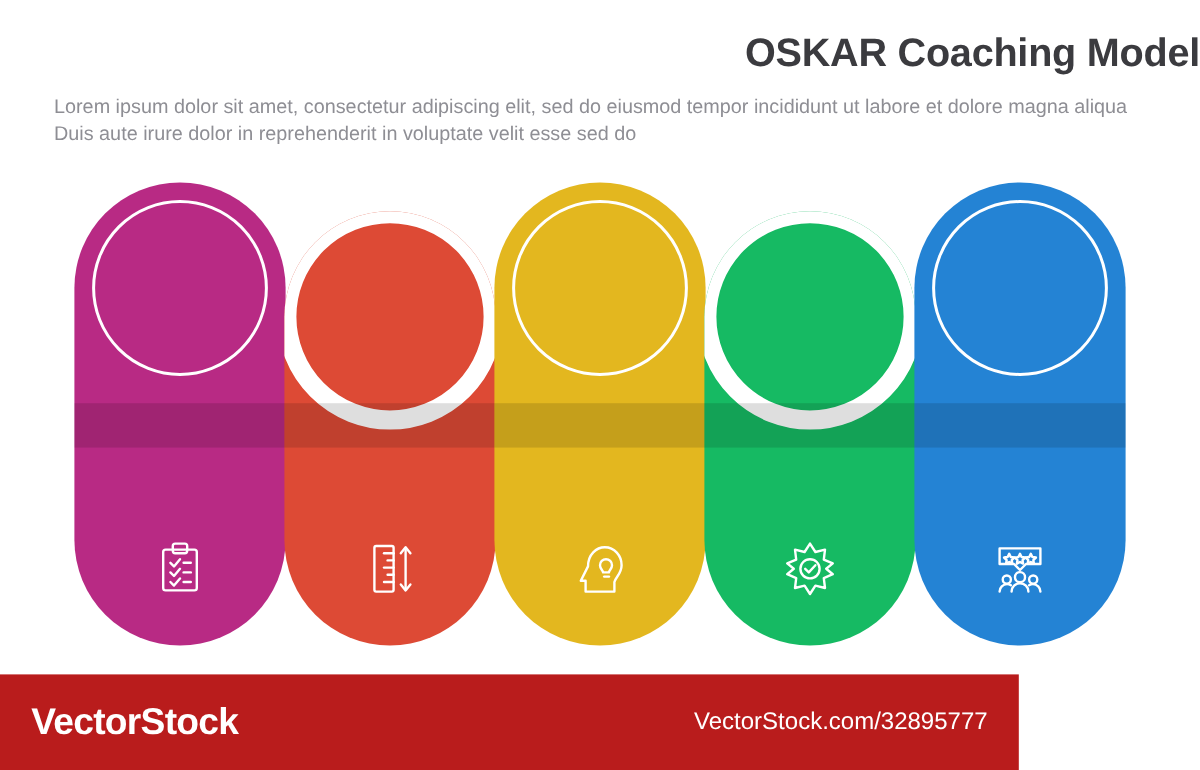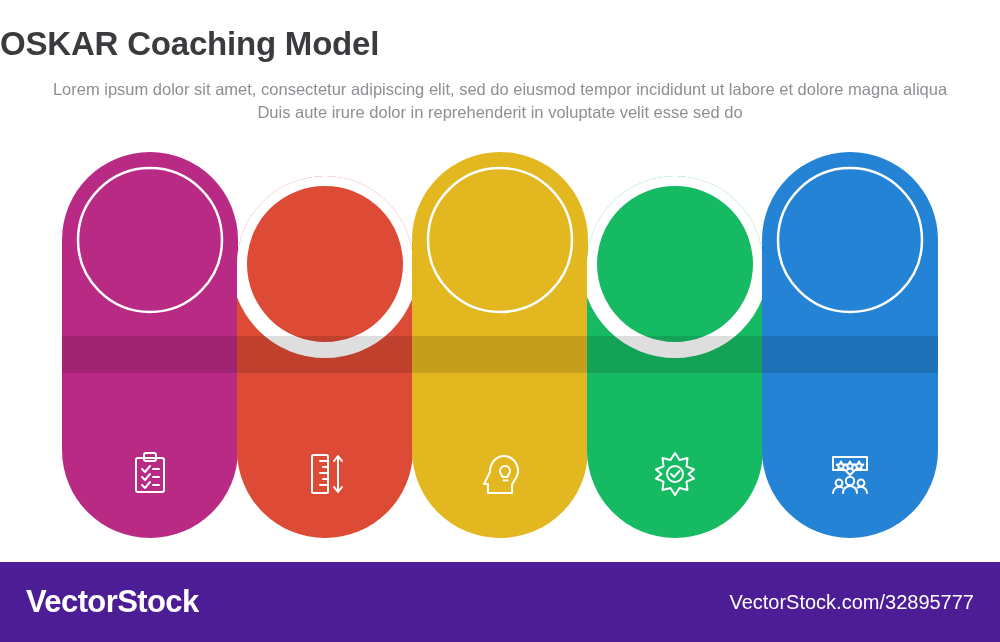--- a/index.html
+++ b/index.html
@@ -7,27 +7,27 @@
     width: 1000px; height: 642px;
     background: #ffffff;
     font-family: "Liberation Sans", sans-serif;
     overflow: hidden;
   }
   #stage { position: relative; width: 1000px; height: 642px; background: #fff; }
 
   
   .title {
     position: absolute; left: 0; top: 25px; width: 1000px;
-    text-align: left;
+    text-align: right;
     font-size: 33px; font-weight: bold; color: #3b3b3f;
     letter-spacing: -0.2px;
   }
   .subtitle {
     position: absolute; left: 50%; transform: translateX(-50%); top: 78px;
-    width: 910px; text-align: center;
+    width: 910px; text-align: left;
     font-size: 16.5px; line-height: 23px; color: #8e8e94; font-weight: 400;
   }
 
   
   #diagram { position: absolute; left: 0; top: 140px; width: 1000px; height: 410px; }
   .col { position: absolute; top: 0; width: 100%; height: 100%; }
   .col svg { position: absolute; left: 0; top: 0; }
 
   .letter {
     position: absolute; width: 150px; text-align: center;
@@ -40,22 +40,22 @@
   }
   .desc {
     position: absolute; width: 180px; text-align: center;
     font-size: 11.3px; line-height: 16.2px; color: #f3eef2; font-weight: 400;
   }
   .icon-wrap { position: absolute; width: 60px; height: 54px; }
   .icon-wrap svg { position: static; display: block; }
 
   
   #footer {
-    position: absolute; left: 0; bottom: 0; width: 1000px; height: 80px;
-    background: #4c1d95;
+    position: absolute; left: 0; bottom: 0; width: 849px; height: 80px;
+    background: #b91c1c;
   }
   .brand {
     position: absolute; left: 26px; top: 50%; transform: translateY(-50%);
     color: #fff; font-size: 31px; font-weight: bold; letter-spacing: -0.6px;
   }
   .vsurl {
     position: absolute; right: 26px; top: 50%; transform: translateY(-50%);
     color: #fff; font-size: 20px; font-weight: 400;
   }
 </style>

